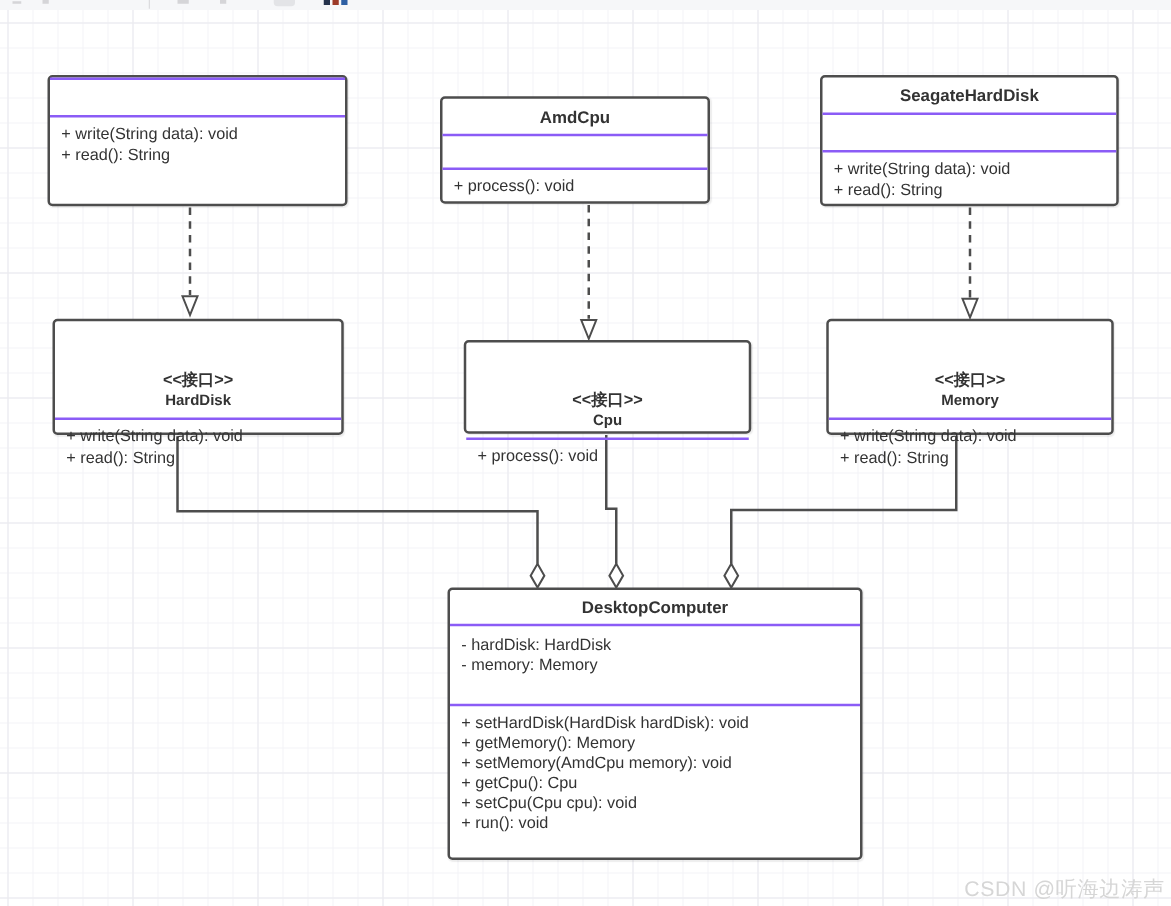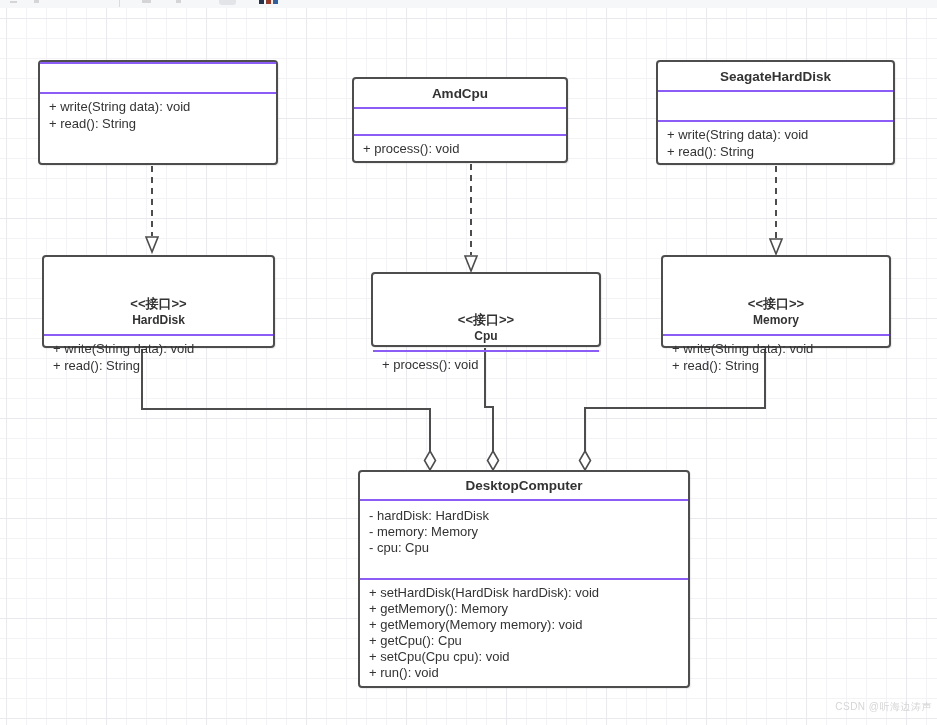--- a/index.html
+++ b/index.html
@@ -71,26 +71,26 @@
   #box-harddisk .uml-header{height:45px;}
   #box-harddisk .methods{height:44px;}
   #box-cpu     {left:371px;top:272px;width:230px;height:75px;}
   #box-cpu      .uml-header{height:44px;}
   #box-cpu      .methods{height:27px;}
   #box-memory  {left:661px;top:255px;width:230px;height:93px;}
   #box-memory   .uml-header{height:45px;}
   #box-memory   .methods{height:44px;}
   #box-desktop {left:358px;top:470px;width:332px;height:218px;}
   #box-desktop  .uml-title{height:27px;}
-  #box-desktop  .fields{height:79px;padding-top:7px;line-height:16px;}
+  #box-desktop  .fields{height:64px;padding-top:7px;line-height:16px;}
   #box-desktop  .methods{height:123px;padding-top:5px;line-height:16px;}
   
   .watermark{
     position:absolute;right:5px;top:700px;z-index:30;
-    color:#d6d6d6;font-size:10px;letter-spacing:0.5px;
+    color:#d6d6d6;font-size:17px;letter-spacing:0.5px;
   }
 </style>
 </head>
 <body>
 
 <div class="topstrip">
   <div class="frag" style="left:10px;top:1px;width:7px;height:2px;"></div>
   <div class="frag" style="left:34px;top:0;width:5px;height:3px;"></div>
   <div class="frag" style="left:119px;top:0;width:1px;height:7px;background:#dcdcdf;"></div>
   <div class="frag" style="left:142px;top:0;width:9px;height:3px;"></div>
@@ -177,25 +177,24 @@
     <div class="line">+ write(String data): void</div>
     <div class="line">+ read(): String</div>
   </div>
 </div>
 
 <div class="uml-class" id="box-desktop">
   <div class="uml-title">DesktopComputer</div>
   <div class="compartment fields">
     <div class="line">- hardDisk: HardDisk</div>
     <div class="line">- memory: Memory</div>
-    <div class="line">- cpu: Cpu</div>
   </div>
   <div class="compartment methods">
     <div class="line">+ setHardDisk(HardDisk hardDisk): void</div>
     <div class="line">+ getMemory(): Memory</div>
-    <div class="line">+ getMemory(Memory memory): void</div>
+    <div class="line">+ setMemory(AmdCpu memory): void</div>
     <div class="line">+ getCpu(): Cpu</div>
     <div class="line">+ setCpu(Cpu cpu): void</div>
     <div class="line">+ run(): void</div>
   </div>
 </div>
 
 <div class="watermark">CSDN @听海边涛声</div>
 
 </body></html>

